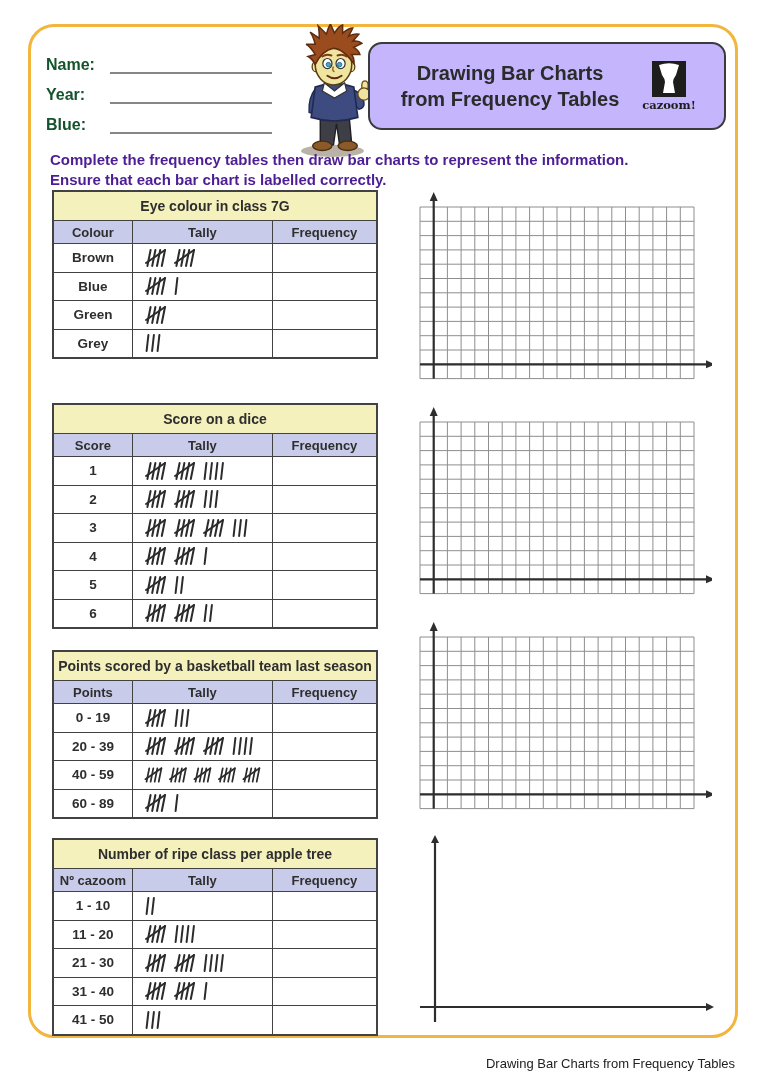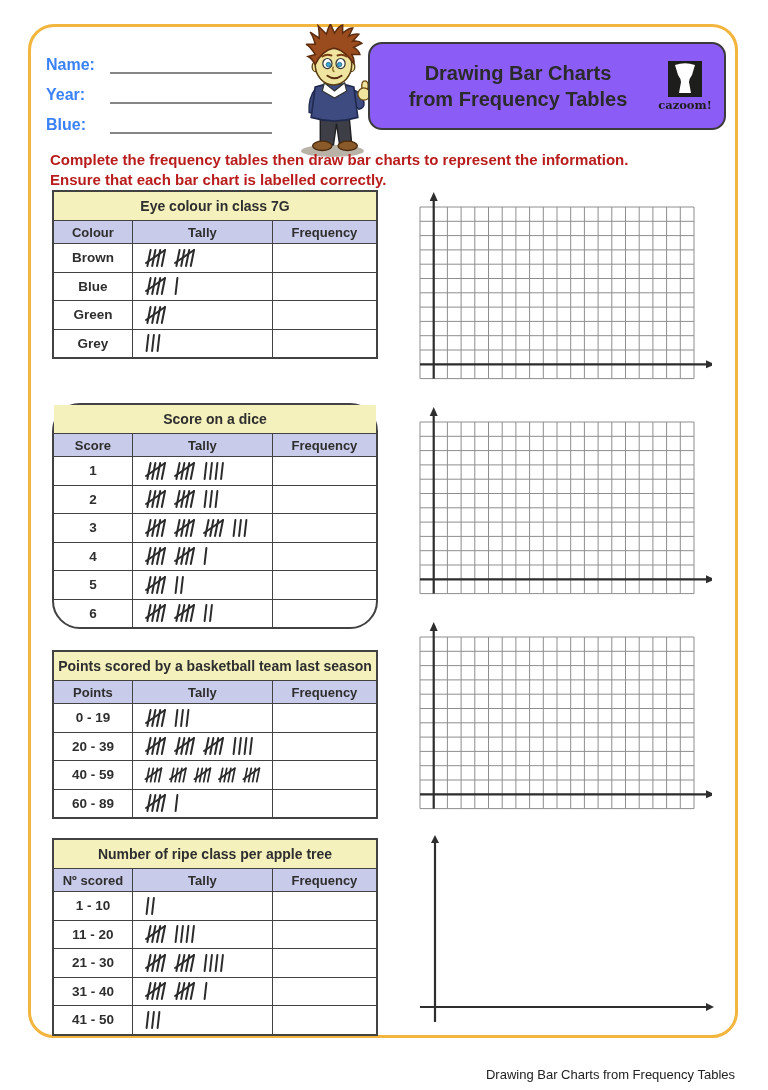--- a/index.html
+++ b/index.html
@@ -13,40 +13,40 @@
     --text:#2E2E2E;
   }
   html,body{margin:0;padding:0;background:#fff;}
   body{font-family:"Liberation Sans",sans-serif;color:var(--text);}
   .page{position:relative;width:768px;height:1090px;background:#fff;overflow:hidden;}
   .frame{position:absolute;left:28px;top:24px;width:704px;height:1008px;border:3px solid var(--page-border);border-radius:26px;}
 
   
   .fields{position:absolute;left:46px;top:44px;}
   .field-row{display:flex;align-items:flex-end;height:30px;}
-  .field-label{display:inline-block;width:64px;font-size:16px;font-weight:bold;color:#3b82f6;}
+  .field-label{display:inline-block;width:64px;font-size:16px;font-weight:bold;color:#14532d;}
   .field-line{display:inline-block;width:162px;height:20px;border-bottom:2px solid #868686;}
 
   
   .character{position:absolute;left:281px;top:24px;width:108px;height:134px;}
 
   
-  .title-box{position:absolute;left:368px;top:42px;width:358px;height:88px;background:#8b5cf6;
+  .title-box{position:absolute;left:368px;top:42px;width:358px;height:88px;background:#c4b5fd;
     border:2px solid #3B3B3B;border-radius:14px;box-sizing:border-box;display:flex;align-items:center;}
   .title-text{flex:1;text-align:center;font-size:20px;line-height:26px;font-weight:bold;color:#2B2B2B;padding-left:10px;}
-  .logo{width:58px;margin-right:10px;text-align:center;}
+  .logo{width:58px;margin-right:26px;text-align:center;}
   .logo-mark{display:block;margin:0 auto;}
   .logo-text{font-family:"DejaVu Serif",serif;font-weight:bold;font-size:11.5px;color:#1D1D1B;margin-top:1px;}
 
   
-  .instructions{position:absolute;left:50px;top:150px;font-size:15px;font-weight:bold;line-height:20px;color:#b91c1c;}
+  .instructions{position:absolute;left:50px;top:150px;font-size:15px;font-weight:bold;line-height:20px;color:#4c1d95;}
 
   
   .ftable{position:absolute;left:52px;width:326px;border:2px solid var(--table-border);background:#fff;box-sizing:border-box;}
-  .ftable-0{top:190px;} .ftable-1{top:403px;border-radius:28px;} .ftable-2{top:650px;} .ftable-3{top:838px;}
+  .ftable-0{top:190px;} .ftable-1{top:403px;} .ftable-2{top:650px;} .ftable-3{top:838px;}
   .t-title{height:28px;line-height:28px;background:var(--table-title-bg);text-align:center;
     font-size:14px;font-weight:bold;border-bottom:1.5px solid var(--table-border);}
   .t-row{display:flex;height:27.5px;border-bottom:1.5px solid var(--table-border);}
   .t-row:last-child{border-bottom:none;}
   .t-head{height:22px;background:var(--table-header-bg);}
   .t-cell{box-sizing:border-box;display:flex;align-items:center;}
   .c0{width:24.5%;justify-content:center;font-size:13.5px;font-weight:bold;border-right:1.5px solid var(--table-border);}
   .c1{width:43.5%;padding-left:9px;border-right:1.5px solid var(--table-border);}
   .c2{flex:1;}
   .t-head .t-cell{font-size:13px;font-weight:bold;justify-content:center;padding-left:0;}
@@ -55,21 +55,21 @@
   
   .chartbox{position:absolute;left:412px;}
   .chart-0{top:190px;} .chart-1{top:405px;} .chart-2{top:620px;} .chart-3{top:832px;}
   .gridlines{stroke:var(--grid-line);stroke-width:1;fill:none;}
   .axis{stroke:var(--axis);stroke-width:2.2;}
   .axis-head{fill:var(--axis);stroke:none;}
 
   
   .footer-left{position:absolute;left:46px;top:1046px;font-size:13px;line-height:17px;color:#222;}
   .footer-left a{color:var(--link);text-decoration:underline;}
-  .footer-right{position:absolute;right:33px;top:1056px;font-size:13px;color:#222;margin-top:11px;}
+  .footer-right{position:absolute;right:33px;top:1056px;font-size:13px;color:#222;}
 </style>
 </head>
 <body>
 
 <div class="page">
   <div class="frame"></div>
 
   <div class="fields">
     <div class="field-row">
       <span class="field-label">Name:</span>
@@ -418,21 +418,21 @@
             <line x1="4" y1="17" x2="23" y2="4"></line>
             <line x1="35.4" y1="4" x2="33.6" y2="20"></line>
           </svg>
         </div>
         <div class="t-cell c2"></div>
       </div>
     </div>
   <div class="ftable ftable-3" id="table-3">
       <div class="t-title">Number of ripe class per apple tree</div>
       <div class="t-row t-head">
-        <div class="t-cell c0">Nº scored</div>
+        <div class="t-cell c0">Nº cazoom</div>
         <div class="t-cell c1">Tally</div>
         <div class="t-cell c2">Frequency</div>
       </div>
       <div class="t-row">
         <div class="t-cell c0">1 - 10</div>
         <div class="t-cell c1">
           <svg class="tally" width="20" height="24" viewBox="0 0 20 24">
             <line x1="6.4" y1="4" x2="4.6" y2="20"></line>
             <line x1="11.9" y1="4" x2="10.1" y2="20"></line>
           </svg>

